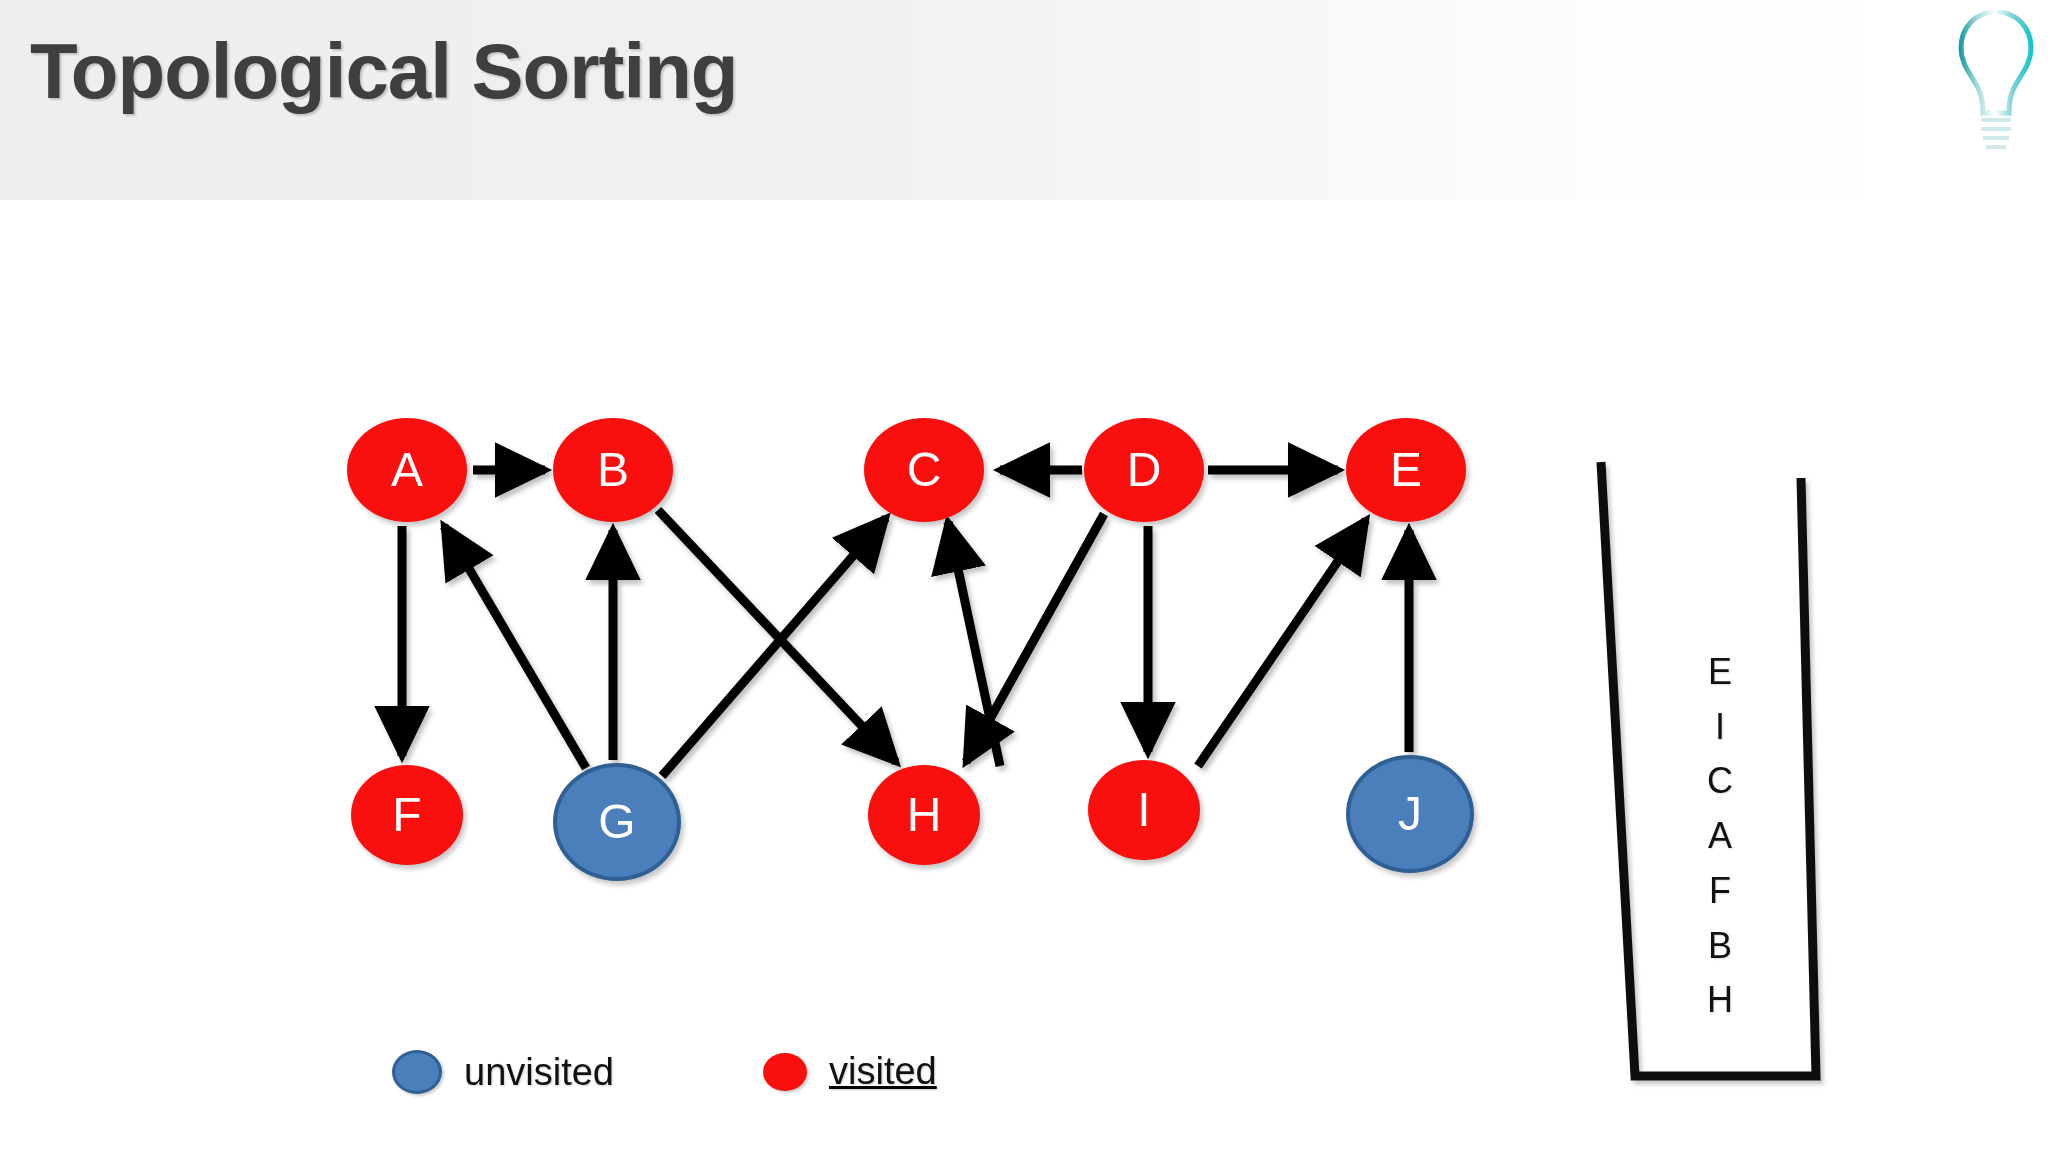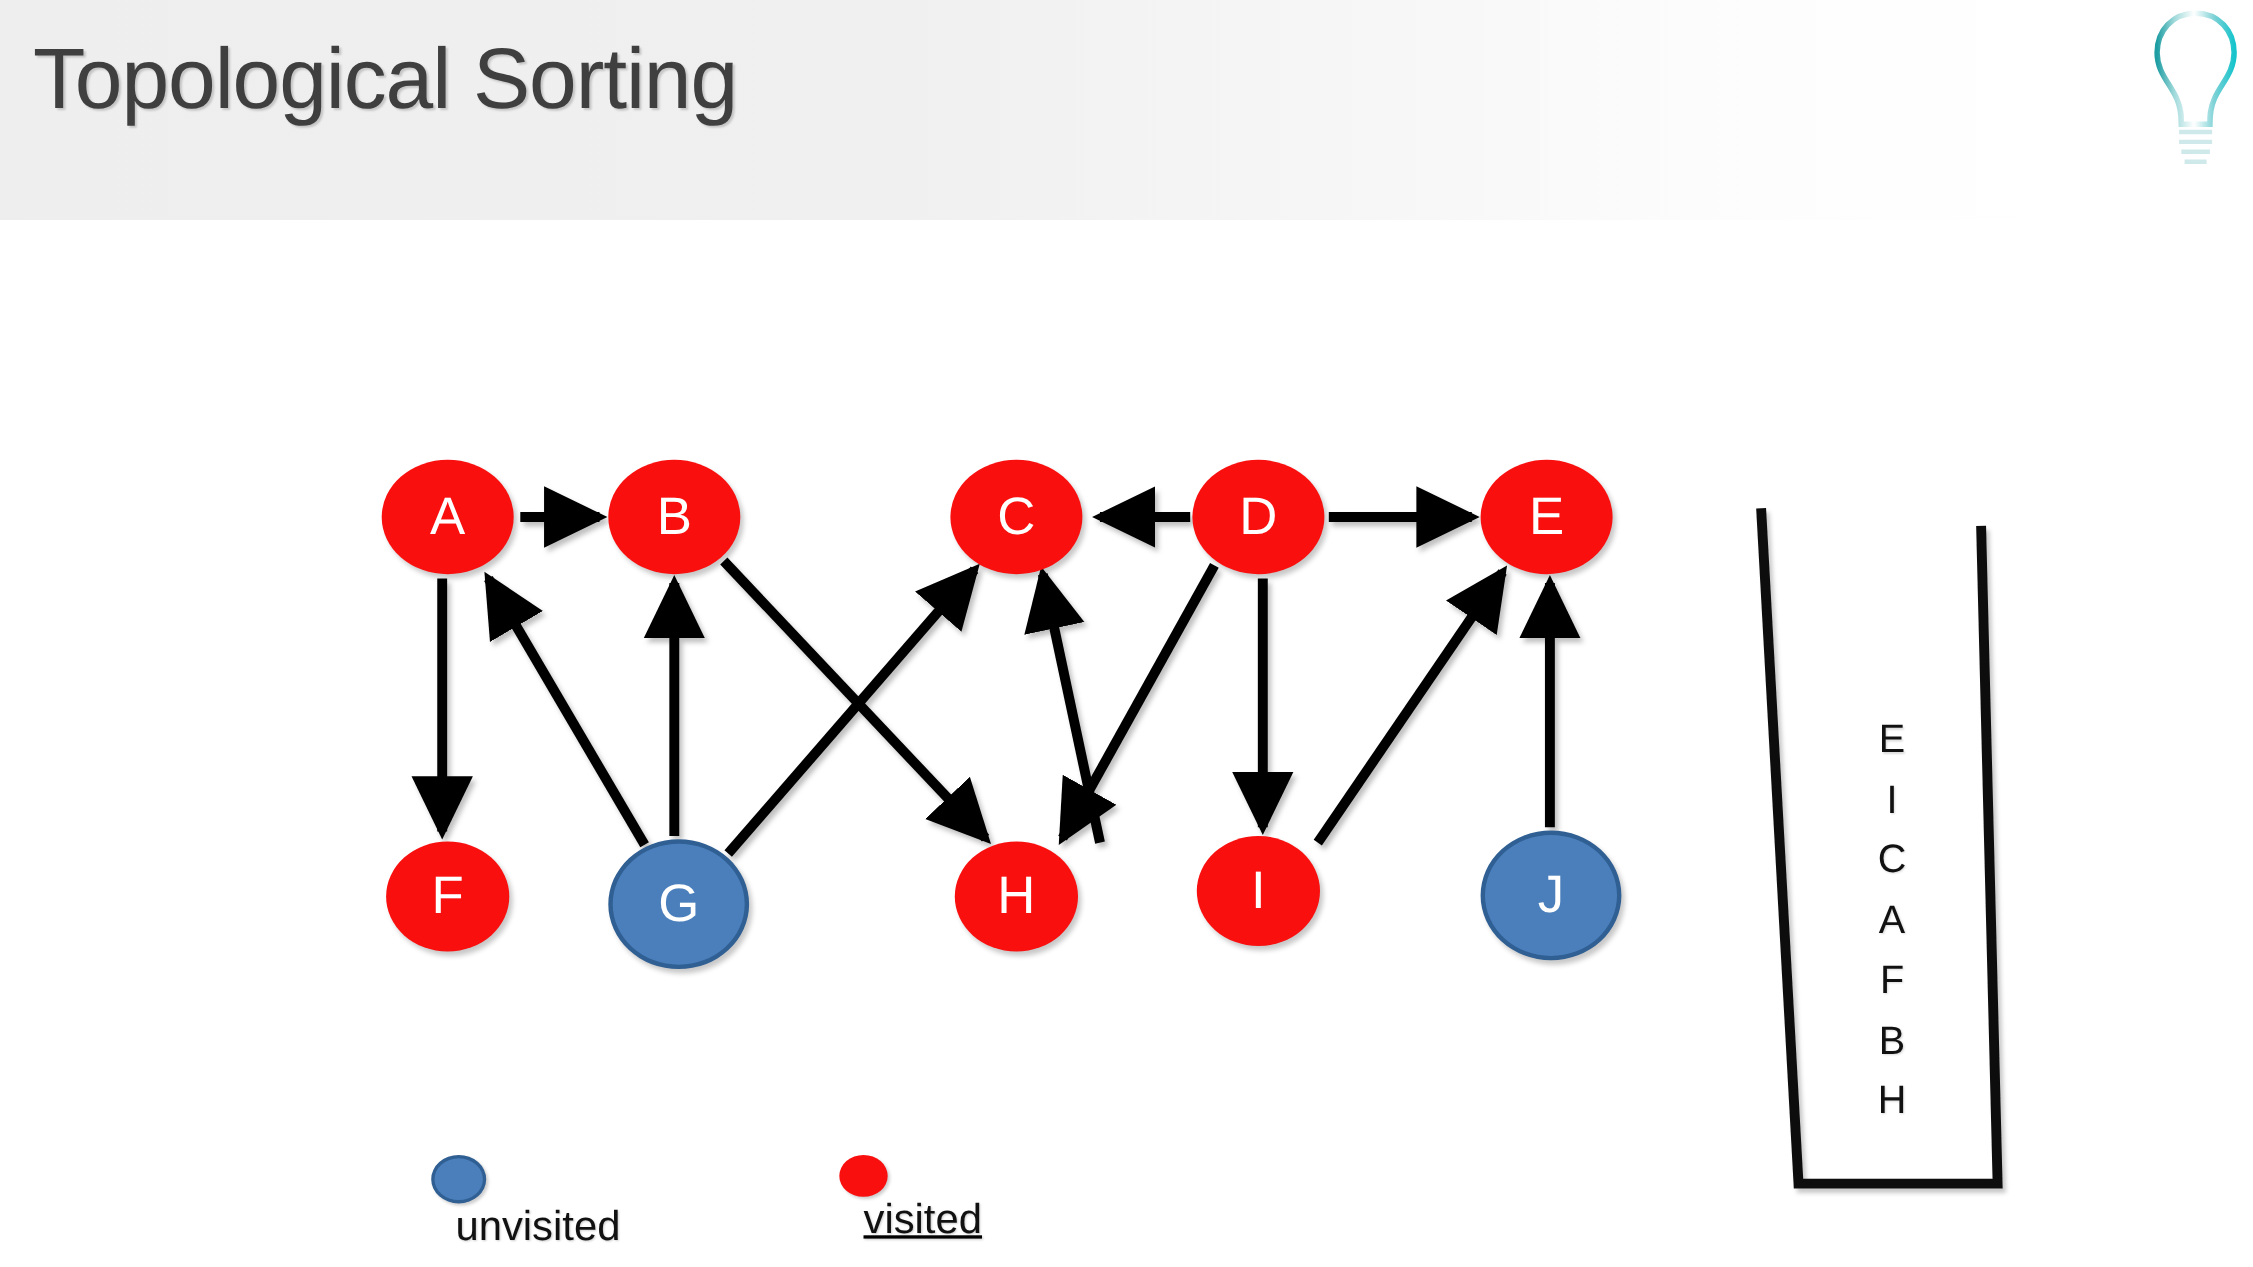--- a/index.html
+++ b/index.html
@@ -6,21 +6,21 @@
   body{width:2048px;height:1152px;position:relative;overflow:hidden;
        font-family:"Liberation Sans",sans-serif;}
 
   
   #header-band{
     position:absolute;left:0;top:0;width:2048px;height:200px;
     background:linear-gradient(to right,#eeeeee 0%,#f0f0f0 40%,#f7f7f7 62%,#fdfdfd 78%,#ffffff 92%);
   }
   #page-title{
     position:absolute;left:30px;top:32px;
-    font-size:78px;font-weight:normal;color:#3f3f3f;
+    font-size:78px;font-weight:bold;color:#3f3f3f;
     letter-spacing:-1px;line-height:1.0;
     text-shadow:2px 2px 2px rgba(0,0,0,.18);
     white-space:nowrap;
   }
 
   
   #bulb-icon{position:absolute;left:1955px;top:8px;width:82px;height:150px;}
 
   
   #graph{position:absolute;left:0;top:200px;width:2048px;height:760px;}
@@ -28,21 +28,21 @@
 
   .node{position:absolute;border-radius:50%;
         display:flex;align-items:center;justify-content:center;
         color:#fff;font-size:48px;line-height:1;
         box-shadow:3px 4px 5px rgba(0,0,0,.22);}
   .node.visited{background:#fa0f0f;}
   .node.unvisited{background:#4a7fbc;border:4px solid #2f5f93;}
 
   
   #legend{position:absolute;left:0;top:1038px;width:1100px;height:70px;}
-  .legend-item{position:absolute;display:flex;align-items:flex-start;flex-direction:column;}
+  .legend-item{position:absolute;display:flex;align-items:center;}
   .legend-dot{border-radius:50%;box-shadow:2px 2px 3px rgba(0,0,0,.2);}
   .legend-dot.unvisited{background:#4a7fbc;border:3px solid #2f5f93;width:44px;height:38px;}
   .legend-dot.visited{background:#fa0f0f;width:44px;height:38px;}
   .legend-label{margin-left:22px;font-size:38px;color:#111;
                 text-shadow:1px 1px 2px rgba(0,0,0,.2);}
 
   
   #stack{position:absolute;left:1560px;top:430px;width:330px;height:720px;}
   #stack-svg{position:absolute;left:0;top:0;}
   #stack-items{position:absolute;left:70px;top:215px;width:180px;

